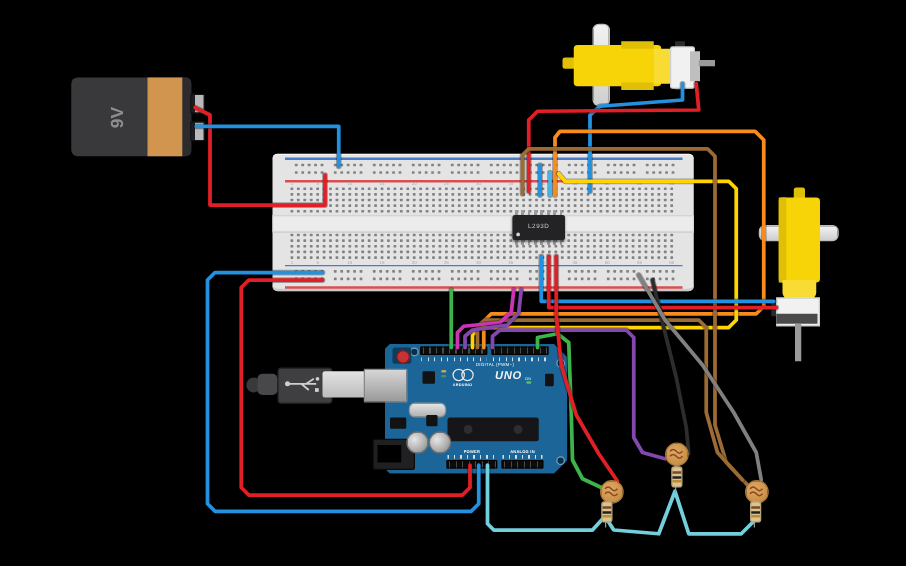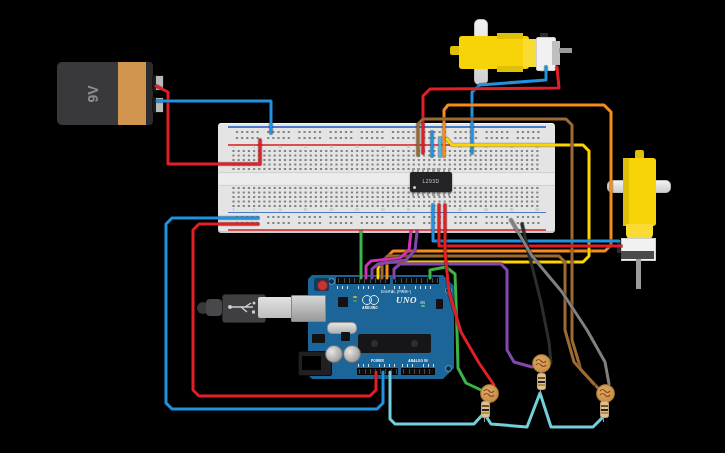--- a/index.html
+++ b/index.html
@@ -970,21 +970,21 @@
     <div class="abs hdr" style="left:28px;top:2px;width:54px;height:7px;"></div>
     <div class="abs hdr" style="left:85px;top:2px;width:46px;height:7px;"></div>
     <div class="abs pinmarks" style="left:29px;top:11px;width:52px;"></div>
     <div class="abs pinmarks" style="left:86px;top:11px;width:44px;"></div>
     <div class="abs silk" style="left:48px;top:15px;width:80px;text-align:center;">DIGITAL (PWM~)</div>
     <div class="abs led" style="left:45px;top:21px;width:4px;height:2px;background:#caa94c;"></div>
     <div class="abs led" style="left:45px;top:25px;width:4px;height:2px;background:#4f8f5f;"></div>
     <div class="abs logo-ring" style="left:54px;top:20px;"></div>
     <div class="abs logo-ring" style="left:61px;top:20px;"></div>
     <div class="abs silk" style="left:48px;top:31px;width:28px;text-align:center;font-size:3px;font-weight:bold;">ARDUINO</div>
-    <div class="abs uno-label" style="left:88px;top:20px;font-family:Liberation Serif, serif;">UNO</div>
+    <div class="abs uno-label" style="left:88px;top:20px;">UNO</div>
     <div class="abs silk" style="left:112px;top:26px;font-size:3px;">ON</div>
     <div class="abs led" style="left:113px;top:30px;width:4px;height:2px;background:#56c15a;"></div>
     <div class="abs chiplet" style="left:128px;top:24px;width:7px;height:10px;"></div>
     <div class="abs chiplet" style="left:30px;top:22px;width:10px;height:10px;"></div>
     <div class="abs crystal"></div>
     <div class="abs chiplet" style="left:33px;top:57px;width:9px;height:9px;"></div>
     <div class="abs chiplet" style="left:4px;top:59px;width:13px;height:9px;"></div>
     <div class="abs atmega"></div>
     <div class="abs cap" style="left:17px;top:70px;"></div>
     <div class="abs cap" style="left:35px;top:70px;"></div>

